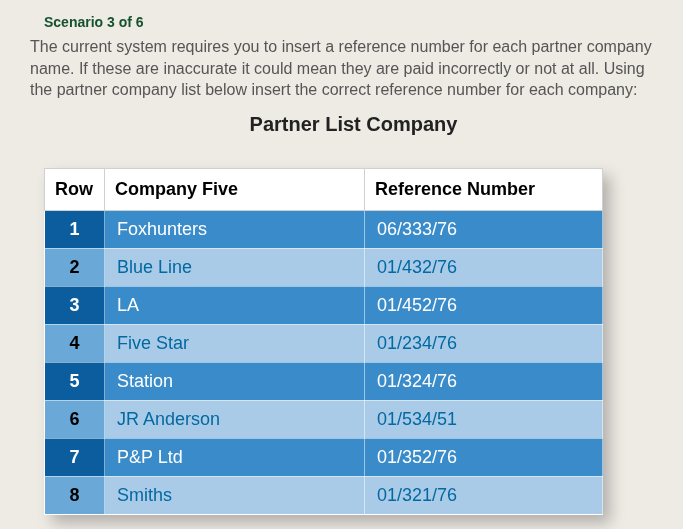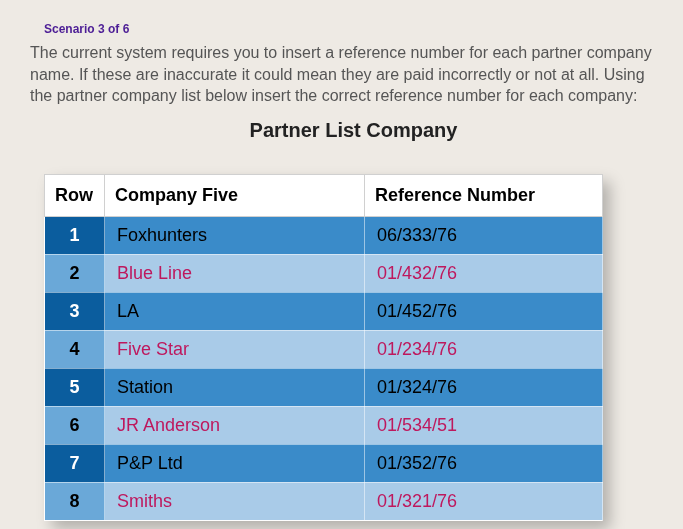--- a/index.html
+++ b/index.html
@@ -7,24 +7,24 @@
   body {
     width: 683px;
     height: 529px;
     font-family: Arial, Helvetica, sans-serif;
     background: #eeeae4;
     padding: 10px 20px 0 30px;
     color: #333;
     overflow: hidden;
   }
   .scenario-label {
-    font-size: 12px;
+    font-size: 14px;
     font-weight: bold;
-    color: #4c1d95;
-    margin: 12px 0 6px 14px;
+    color: #14532d;
+    margin: 4px 0 6px 14px;
   }
   .instructions {
     font-size: 16px;
     color: #555;
     line-height: 1.35;
     margin: 0 0 12px 0;
   }
   .section-title {
     font-size: 20px;
     font-weight: bold;
@@ -55,23 +55,23 @@
     padding: 10px 10px;
     border: 1px solid #d0d0d0;
   }
   td {
     font-size: 18px;
     padding: 8px 12px;
     border: 1px solid rgba(255,255,255,0.5);
     color: #000;
   }
   tr.odd td.rowcell   { background: #0b5d9e; color: #fff; font-weight: bold; text-align: center; }
-  tr.odd td.datacell  { background: #3a8bc9; color: #000000; }
+  tr.odd td.datacell  { background: #3a8bc9; color: #ffffff; }
   tr.even td.rowcell  { background: #6aa8d8; color: #000; font-weight: bold; text-align: center; }
-  tr.even td.datacell { background: #a9cbe8; color: #be185d; }
+  tr.even td.datacell { background: #a9cbe8; color: #0369a1; }
   .question-label {
     font-size: 13px;
     color: #555;
     margin: 30px 0 26px 14px;
   }
   .field-label {
     font-size: 14px;
     color: #333;
     margin: 0 0 4px 14px;
   }

